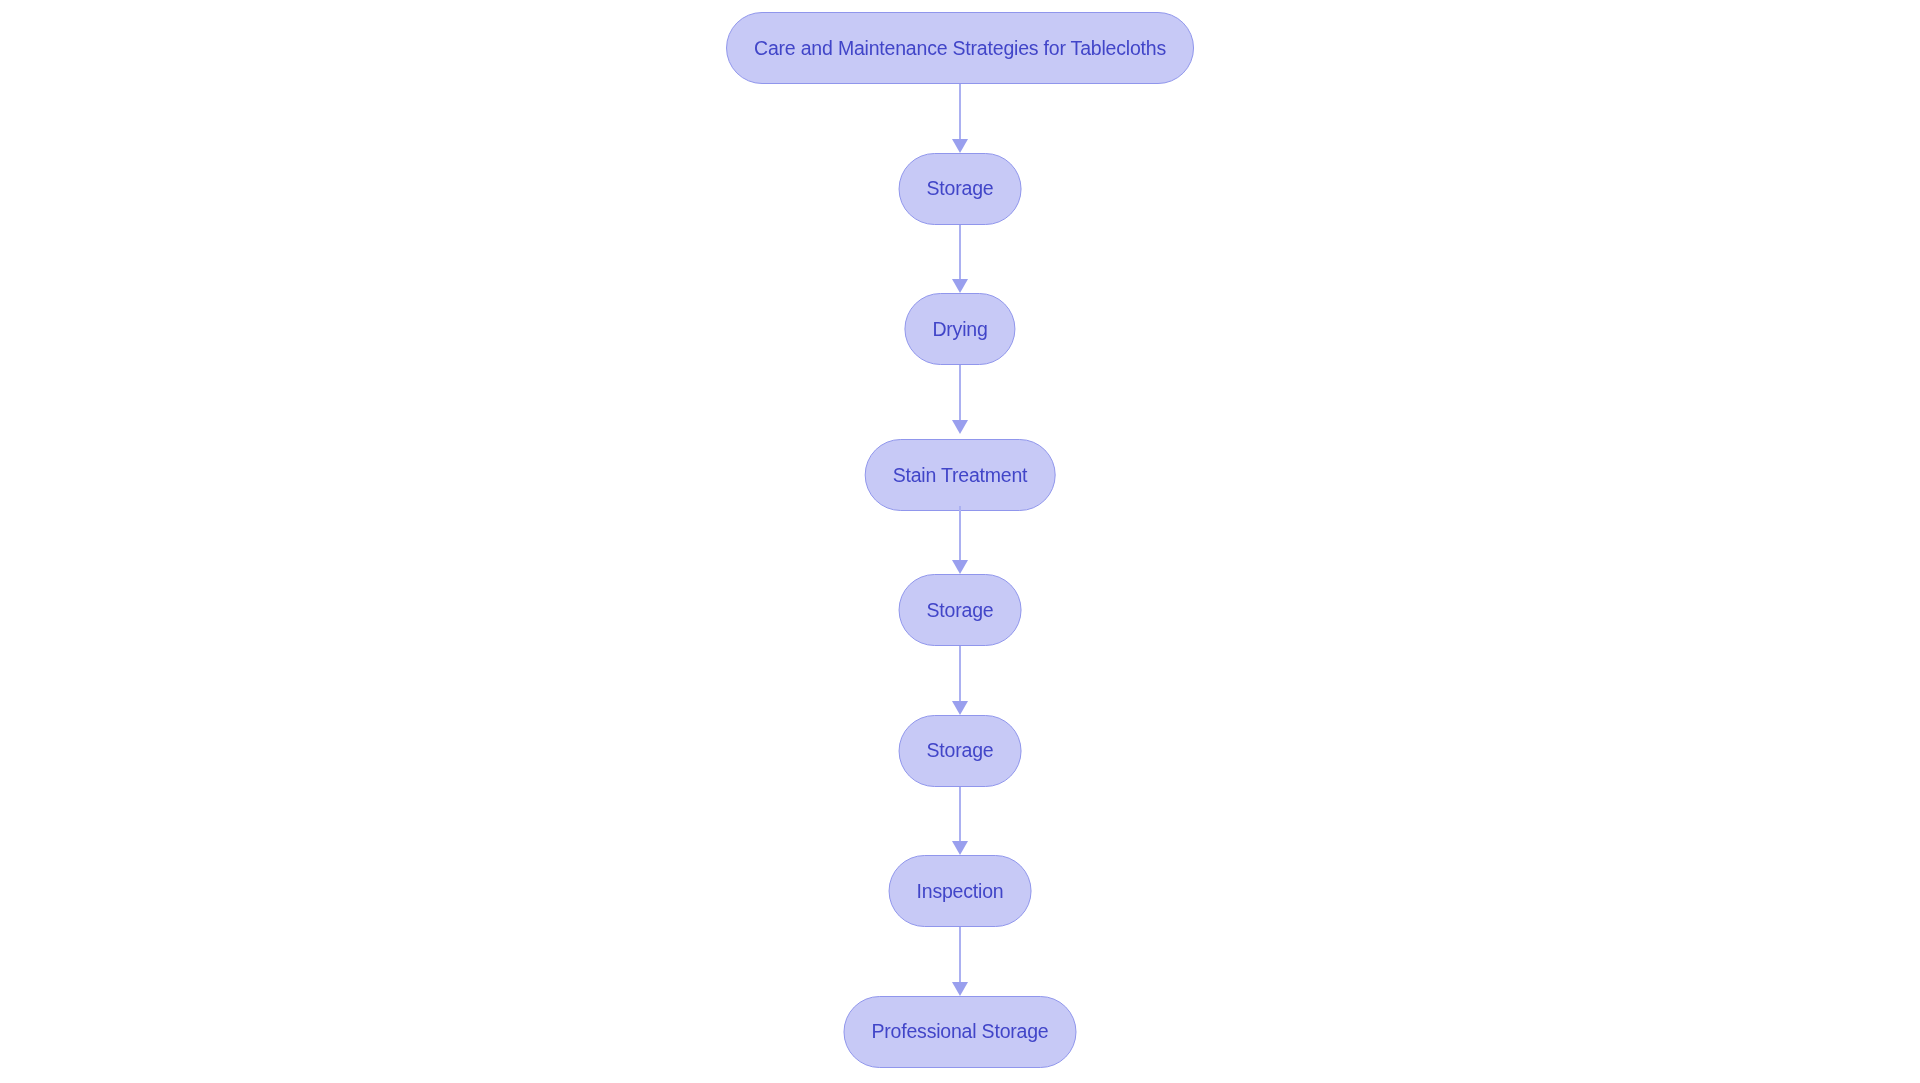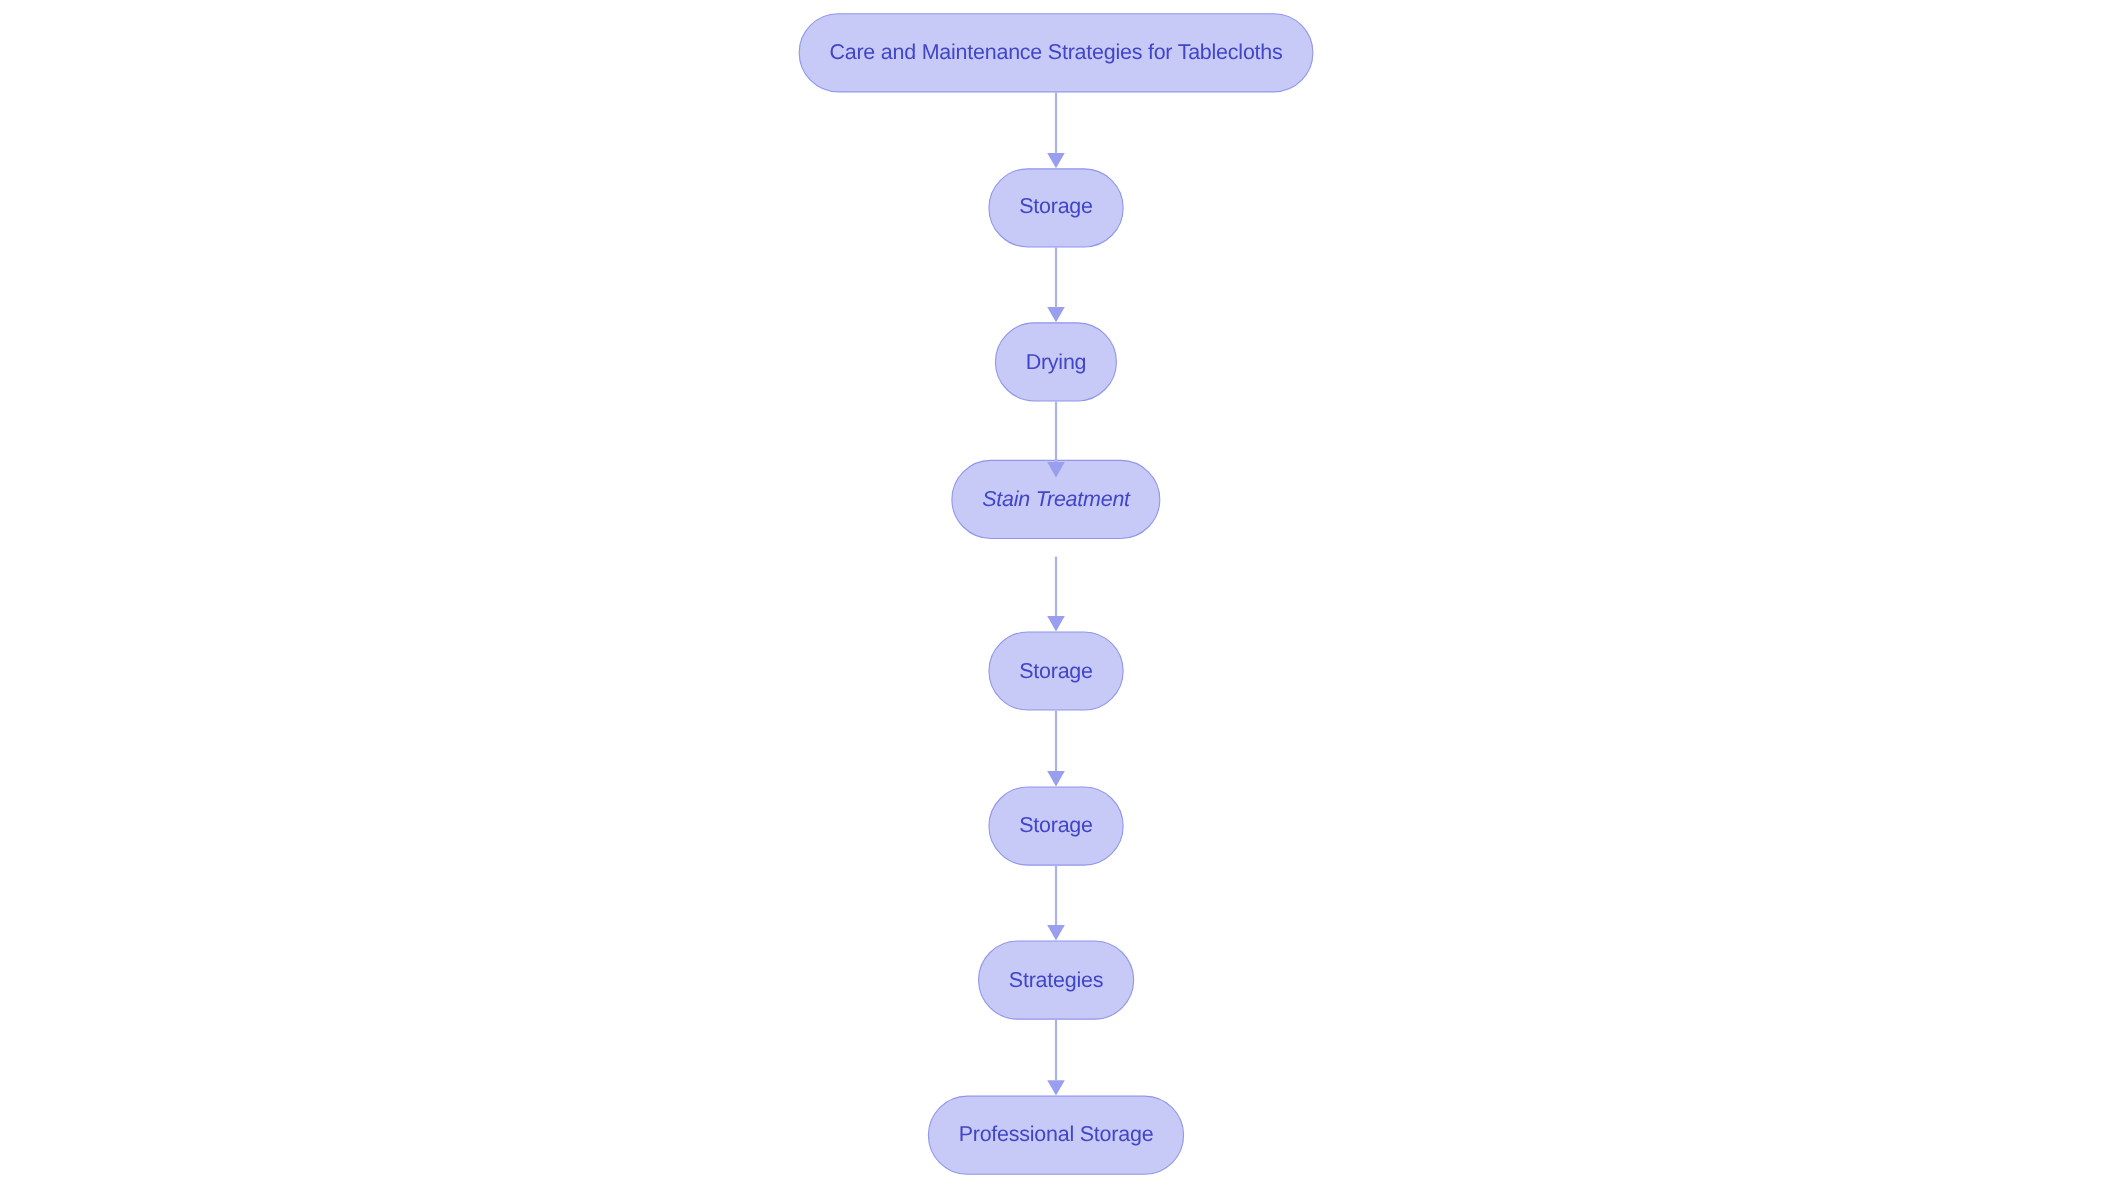--- a/index.html
+++ b/index.html
@@ -54,31 +54,31 @@
   <div id="nodes-layer">
       <div class="flow-node" style="top: 12px;">
     <span class="label">Care and Maintenance Strategies for Tablecloths</span>
   </div>
       <div class="flow-node" style="top: 152.5px;">
     <span class="label">Storage</span>
   </div>
       <div class="flow-node" style="top: 293px;">
     <span class="label">Drying</span>
   </div>
-      <div class="flow-node" style="top: 418px; font-style: italic;">
+      <div class="flow-node" style="top: 439px;">
     <span class="label">Stain Treatment</span>
   </div>
       <div class="flow-node" style="top: 574px; text-align: center;">
     <span class="label">Storage</span>
   </div>
       <div class="flow-node" style="top: 714.5px;">
     <span class="label">Storage</span>
   </div>
       <div class="flow-node" style="top: 855px;">
-    <span class="label">Strategies</span>
+    <span class="label">Inspection</span>
   </div>
       <div class="flow-node" style="top: 995.5px;">
     <span class="label">Professional Storage</span>
   </div>
     </div>
   <div id="edges-layer">
       <div class="edge-line" style="top: 84px; height: 54.5px;"></div>
       <div class="edge-arrowhead" style="top: 138.5px;"></div>
       <div class="edge-line" style="top: 224.5px; height: 54.5px;"></div>
       <div class="edge-arrowhead" style="top: 279px;"></div>

